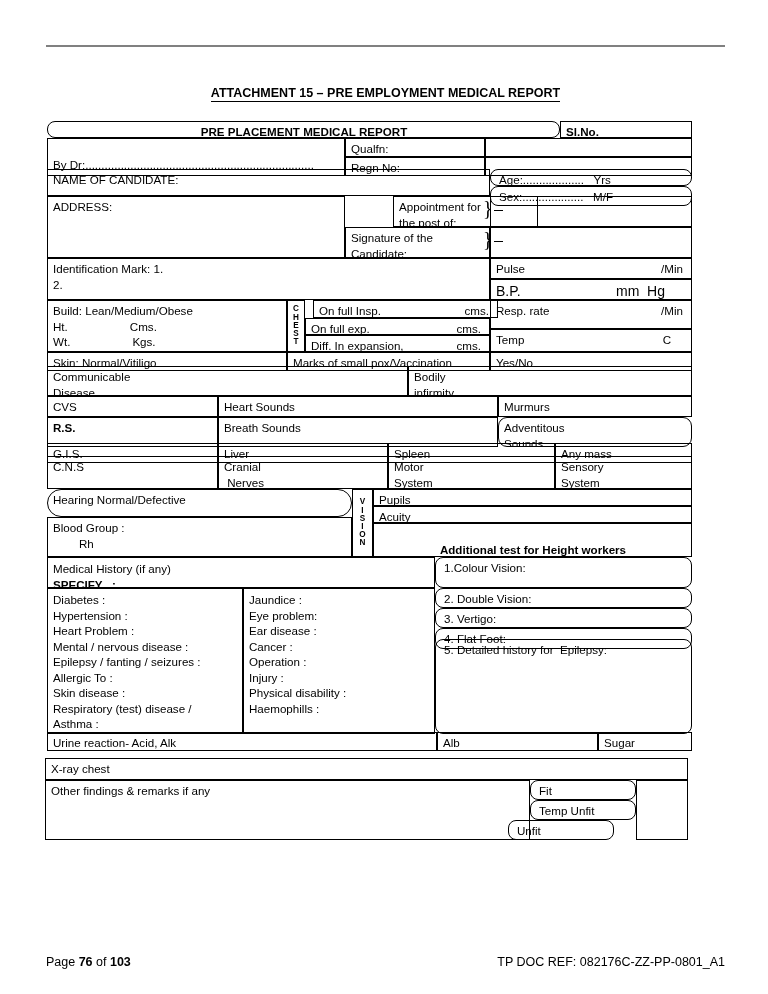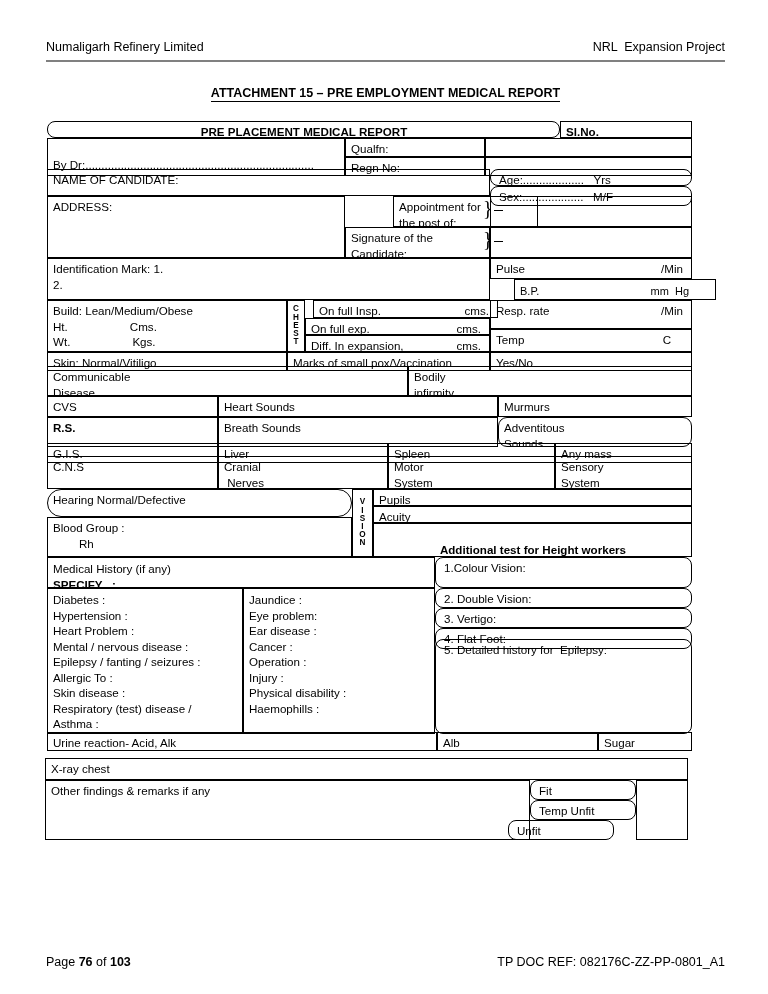--- a/index.html
+++ b/index.html
@@ -79,21 +79,21 @@
     border: 1px solid #000000;
     padding: 2px 4px 0 5px;
     font-size: 11.6px;
     line-height: 15.5px;
     overflow: hidden;
     white-space: pre-wrap;
     background: transparent;
   }
   .cell.ctr { text-align: center; }
   .cell.b { font-weight: bold; }
-  .cell.small { font-size: 11px; margin-left: 24px; }
+  .cell.small { font-size: 14px; }
   .cell.pad-l { padding-left: 8px; border-radius: 8px; }
   .cell .right {
     float: right;
     margin-right: 4px;
   }
   .cell .indent { padding-left: 26px; display: block; }
 
   
   .vstack {
     position: absolute;
@@ -124,24 +124,20 @@
     height: 0;
     border-top: 1.6px solid #000;
   }
 </style>
 </head>
 <body>
 
 <div class="page">
 
   <div class="doc-header">
-    <div class="hdr-row">
-      <span>Numaligarh Refinery Limited</span>
-      <span>NRL  Expansion Project</span>
-    </div>
     <div class="hdr-rule"></div>
     <div class="attachment-title">
       <span>ATTACHMENT 15 – PRE EMPLOYMENT MEDICAL REPORT</span>
     </div>
   </div>
 
   <div class="tbl">
 
     <div class="cell b ctr" style="left:47px;  top:121px; width:513px; height:17px;border-radius:8px;">PRE PLACEMENT MEDICAL REPORT</div>
     <div class="cell b" style="left:560px; top:121px; width:132px; height:17px;">Sl.No.</div>

